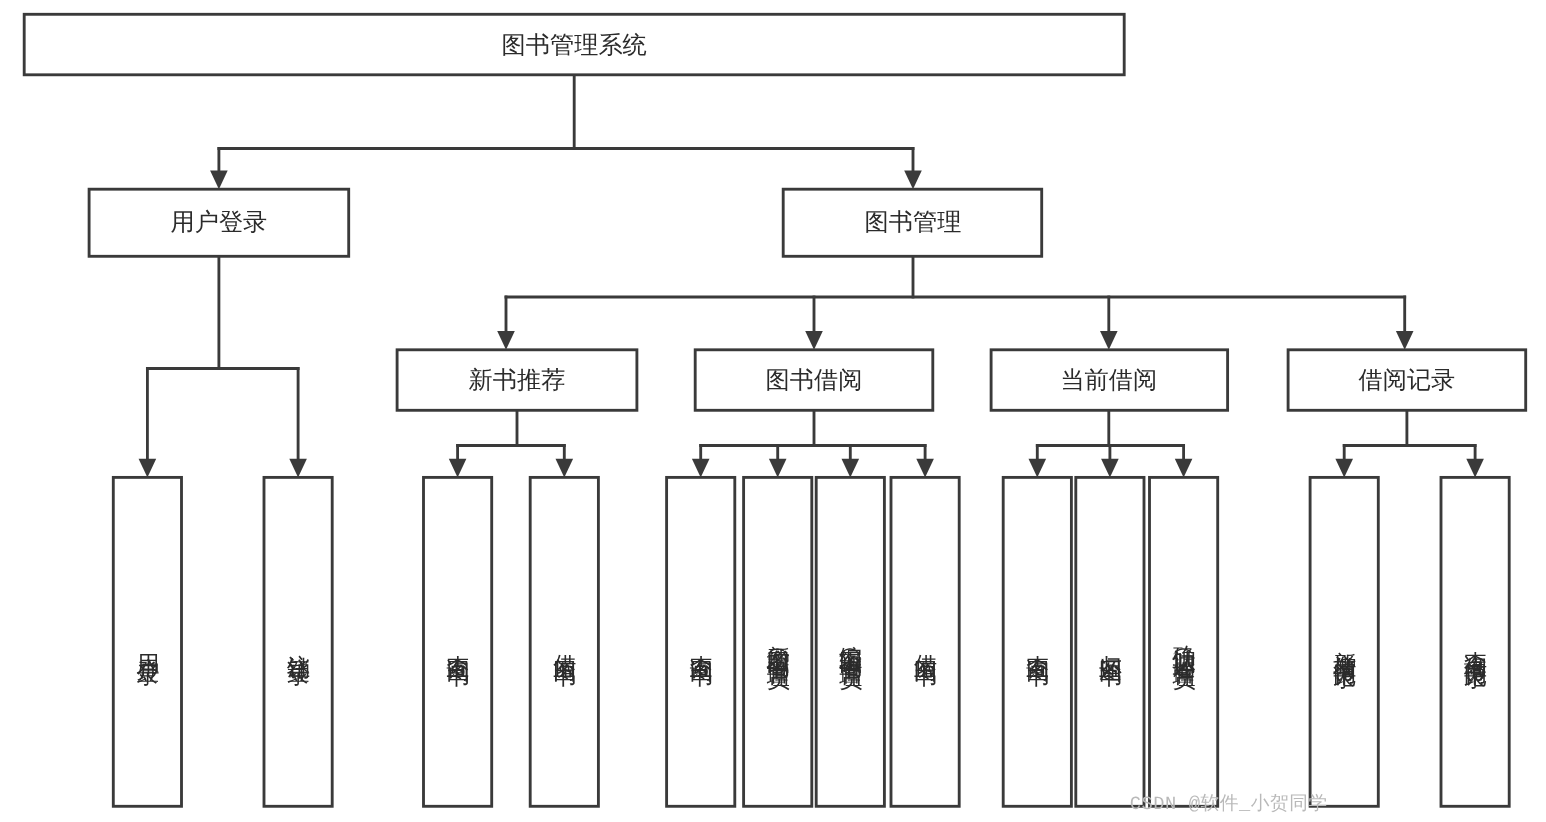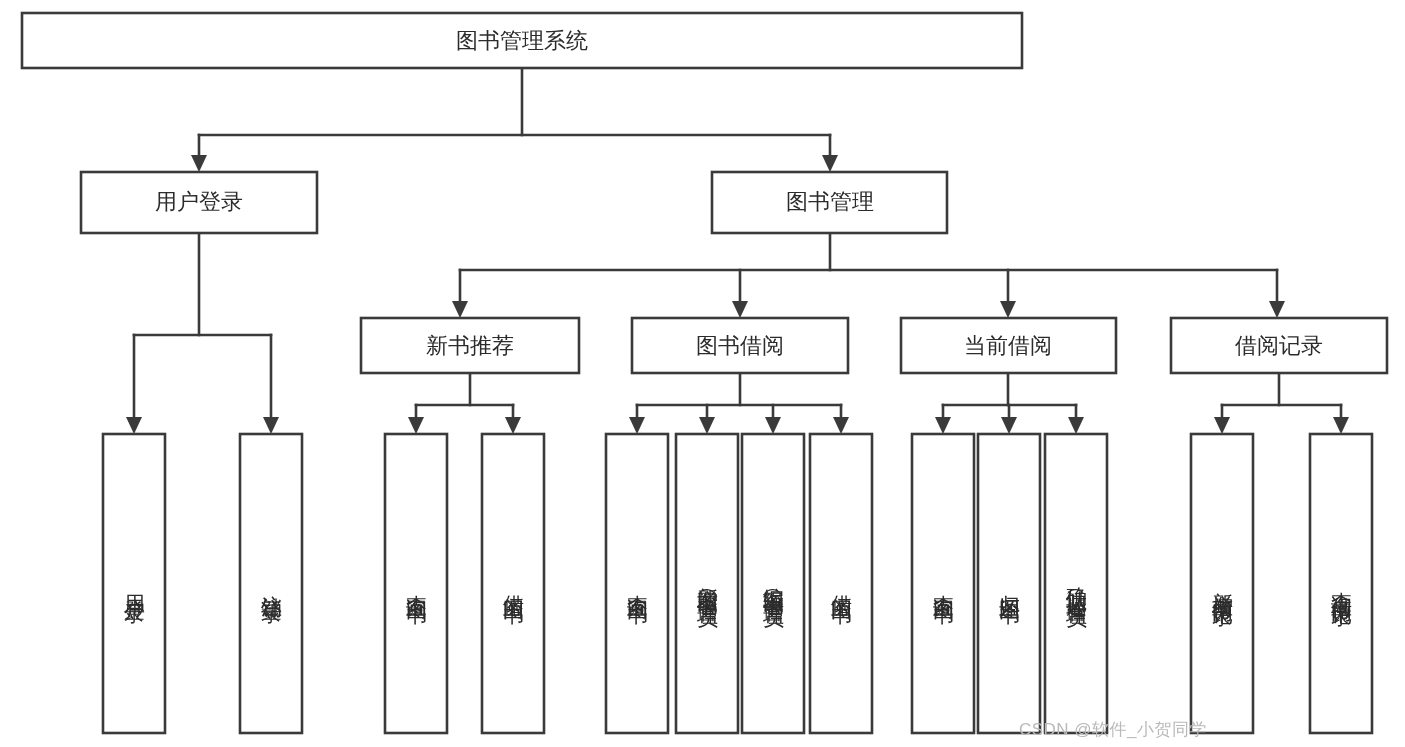--- a/index.html
+++ b/index.html
@@ -48,21 +48,21 @@
     stroke-linecap: square;
   }
   .arrow-head {
     fill: #3a3a3a;
     stroke: none;
   }
   .watermark {
     position: absolute;
     right: 8px;
     bottom: 6px;
-    font-family: Liberation Sans, sans-serif;
+    font-family: Liberation Mono, monospace;
     font-size: 17px;
     color: #b9b9b9;
     white-space: nowrap;
     letter-spacing: 0.5px;
     user-select: none;
   }
 </style>
 </head>
 <body>
 

